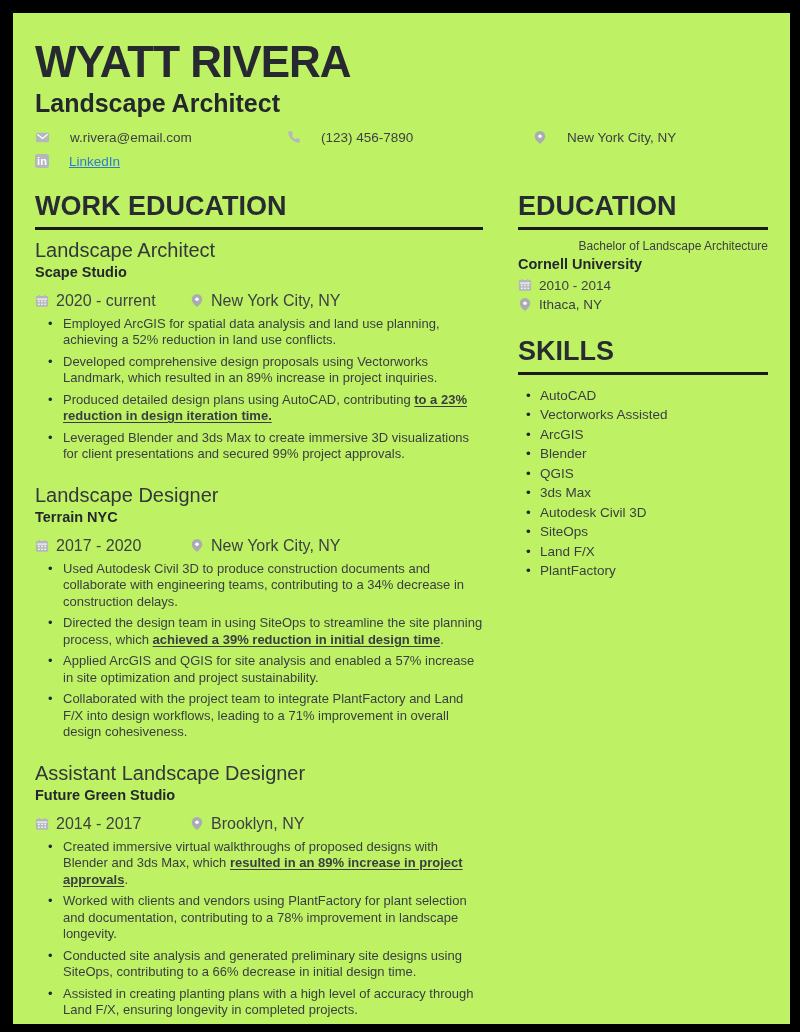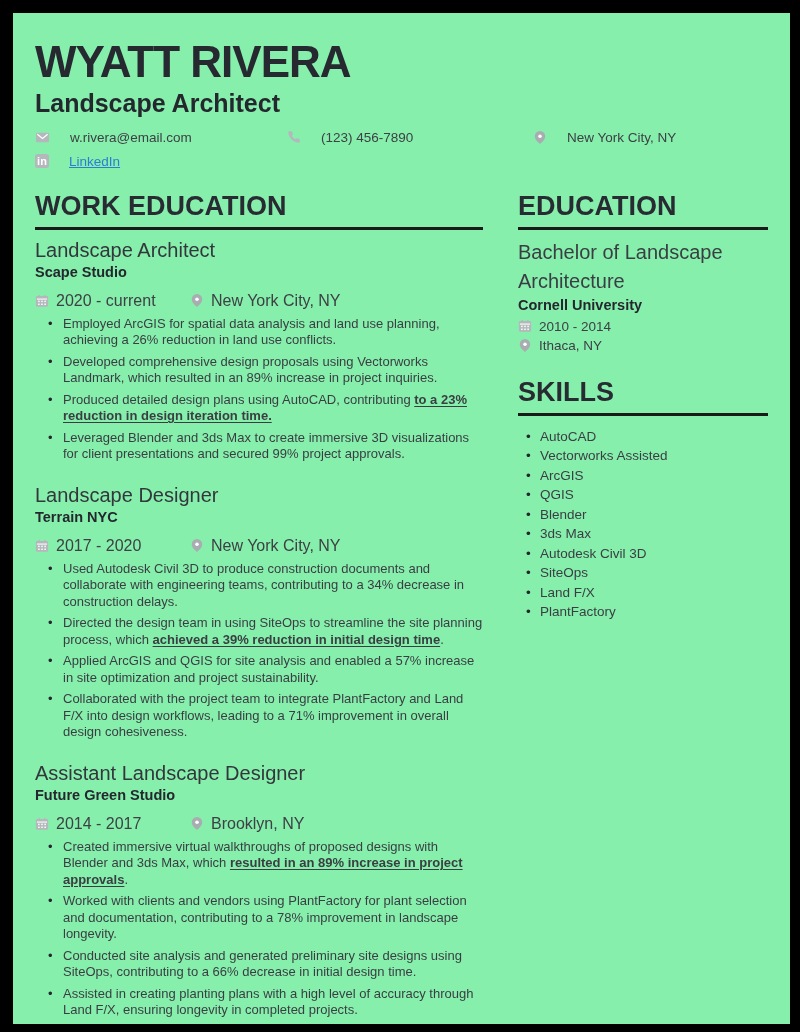--- a/index.html
+++ b/index.html
@@ -6,21 +6,21 @@
     margin: 0; padding: 0;
     width: 800px; height: 1032px;
     background: #000;
     font-family: "Liberation Sans", "DejaVu Sans", sans-serif;
     overflow: hidden;
   }
   .page {
     box-sizing: border-box;
     margin: 13px 10px 8px 13px;
     width: 777px; height: 1011px;
-    background: #86efac;
+    background: #bef264;
     padding: 27px 22px 0 22px;
     overflow: hidden;
   }
   
   .name {
     margin: 0;
     font-size: 44px; line-height: 1.0;
     font-weight: 800; letter-spacing: -1px;
     color: #262a30;
   }
@@ -76,21 +76,21 @@
     color: #3a3e43;
     margin-bottom: 5px;
   }
   ul.bullets li::before {
     content: "\2022";
     position: absolute; left: -15px; top: 0;
     color: #24282e; font-size: 13px;
   }
   .hl { font-weight: 700; text-decoration: underline; text-underline-offset: 2px; }
   
-  .edu-degree { margin-top: 8px; font-size: 20px; line-height: 1.45; color: #3a3e43; }
+  .edu-degree { margin-top: 8px; font-size: 12px; line-height: 1.45; color: #3a3e43; text-align: right; }
   .edu-school { margin-top: 1px; font-size: 14.5px; font-weight: 700; color: #24282e; }
   .edu-meta { margin-top: 6px; display: flex; align-items: center; gap: 7px; font-size: 13.5px; color: #3d4045; }
   .edu-meta + .edu-meta { margin-top: 4px; }
   
   .skills-section { margin-top: 26px; }
   ul.skills {
     margin: 11px 0 0 0; padding: 0 0 0 22px;
     list-style: none;
   }
   ul.skills li {
@@ -198,21 +198,21 @@
       <span class="meta-item">
         <span class="icon">
                   <svg width="14" height="15" viewBox="0 0 16 16">
                     <use href="#ico-pin"></use>
                   </svg>
                 </span>
         <span>New York City, NY</span>
       </span>
     </div>
     <ul class="bullets">
-              <li><span>Employed ArcGIS for spatial data analysis and land use planning, achieving a 26% reduction in land use conflicts.</span></li>
+              <li><span>Employed ArcGIS for spatial data analysis and land use planning, achieving a 52% reduction in land use conflicts.</span></li>
               <li><span>Developed comprehensive design proposals using Vectorworks Landmark, which resulted in an 89% increase in project inquiries.</span></li>
               <li><span>Produced detailed design plans using AutoCAD, contributing </span><span class="hl">to a 23% reduction in design iteration time.</span></li>
               <li><span>Leveraged Blender and 3ds Max to create immersive 3D visualizations for client presentations and secured 99% project approvals.</span></li>
             </ul>
   </article>
 
   <article class="job">
     <div class="job-title">Landscape Designer</div>
     <div class="job-company">Terrain NYC</div>
     <div class="meta-row">
@@ -294,22 +294,22 @@
           <span>Ithaca, NY</span>
         </div>
       </section>
 
       <section class="skills-section">
         <h2 class="section">SKILLS</h2>
         <ul class="skills" id="skills-list">
             <li>AutoCAD</li>
             <li>Vectorworks Assisted</li>
             <li>ArcGIS</li>
+            <li>Blender</li>
             <li>QGIS</li>
-            <li>Blender</li>
             <li>3ds Max</li>
             <li>Autodesk Civil 3D</li>
             <li>SiteOps</li>
             <li>Land F/X</li>
             <li>PlantFactory</li>
           </ul>
       </section>
     </div>
 
   </div>

